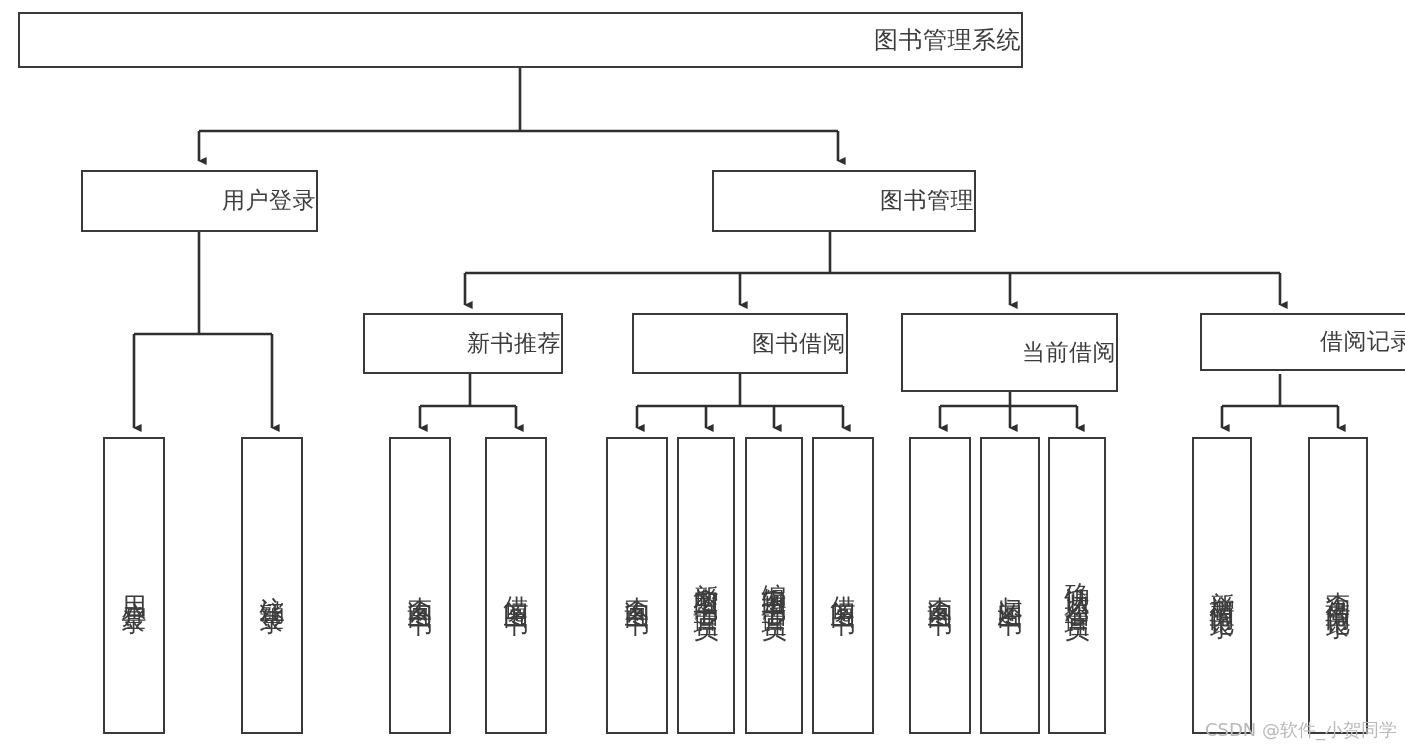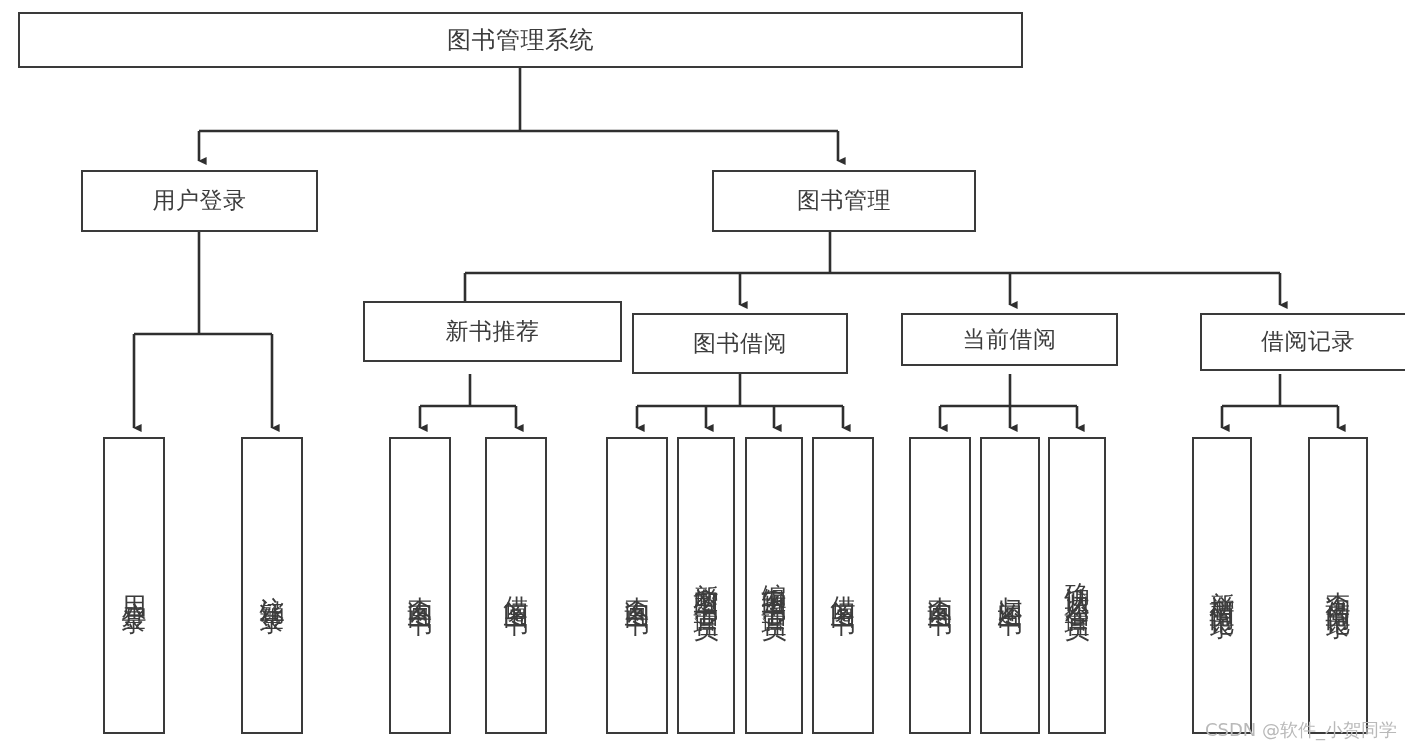--- a/index.html
+++ b/index.html
@@ -24,21 +24,21 @@
     height: 747px;
     pointer-events: none;
   }
   .node {
     position: absolute;
     box-sizing: border-box;
     background: #ffffff;
     border: 2.5px solid #3a3a3a;
     display: flex;
     align-items: center;
-    justify-content: center;
+    justify-content: flex-end;
     z-index: 3;
   }
   .node .label {
     color: #3c3c3c;
     line-height: 1.12;
     text-align: center;
     white-space: nowrap;
   }
   
   .node.horiz .label {
@@ -131,29 +131,29 @@
   </div>
 
   <div class="node horiz" style="left:81px; top:170px; width:237px; height:62px;">
     <span class="label">用户登录</span>
   </div>
 
   <div class="node horiz" style="left:712px; top:170px; width:264px; height:62px;">
     <span class="label">图书管理</span>
   </div>
 
-  <div class="node horiz" style="left:363px; top:301px; width:259px; height:61px;">
+  <div class="node horiz" style="left:363px; top:313px; width:200px; height:61px;">
     <span class="label">新书推荐</span>
   </div>
 
   <div class="node horiz" style="left:632px; top:313px; width:216px; height:61px;">
     <span class="label">图书借阅</span>
   </div>
 
-  <div class="node horiz" style="left:901px; top:313px; width:217px; height:53px;">
+  <div class="node horiz" style="left:901px; top:313px; width:217px; height:79px;">
     <span class="label">当前借阅</span>
   </div>
 
   <div class="node horiz" style="left:1200px; top:313px; width:216px; height:58px;">
     <span class="label">借阅记录</span>
   </div>
 
   <div class="node vert" style="left:103px; top:437px; width:62px; height:297px;">
     <span class="label">用户登录</span>
   </div>

